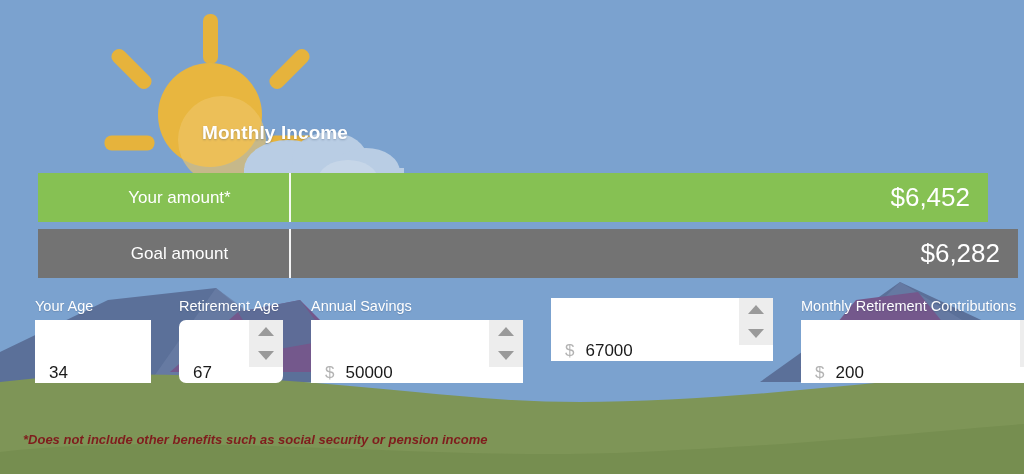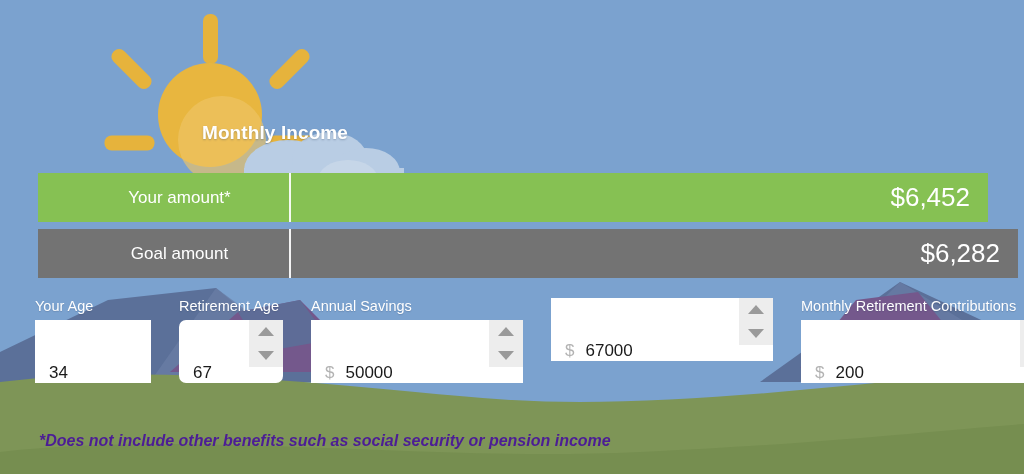--- a/index.html
+++ b/index.html
@@ -166,24 +166,24 @@
   
   .w-age      { width: 116px; }
   .w-retage   { width: 104px; border-radius: 7px; }
   .w-income   { width: 212px; }
   .w-savings  { width: 222px; }
   .w-contrib  { width: 253px; }
 
   
   .footnote {
     position: absolute;
-    left: 39px;
+    left: 23px;
     top: 432px;
-    color: #4c1d95;
-    font-size: 16px;
+    color: #7f1d1d;
+    font-size: 13px;
     font-style: italic;
     font-weight: bold;
     z-index: 6;
     white-space: nowrap;
   }
 </style>
 </head>
 <body>
 
 <div class="widget">

